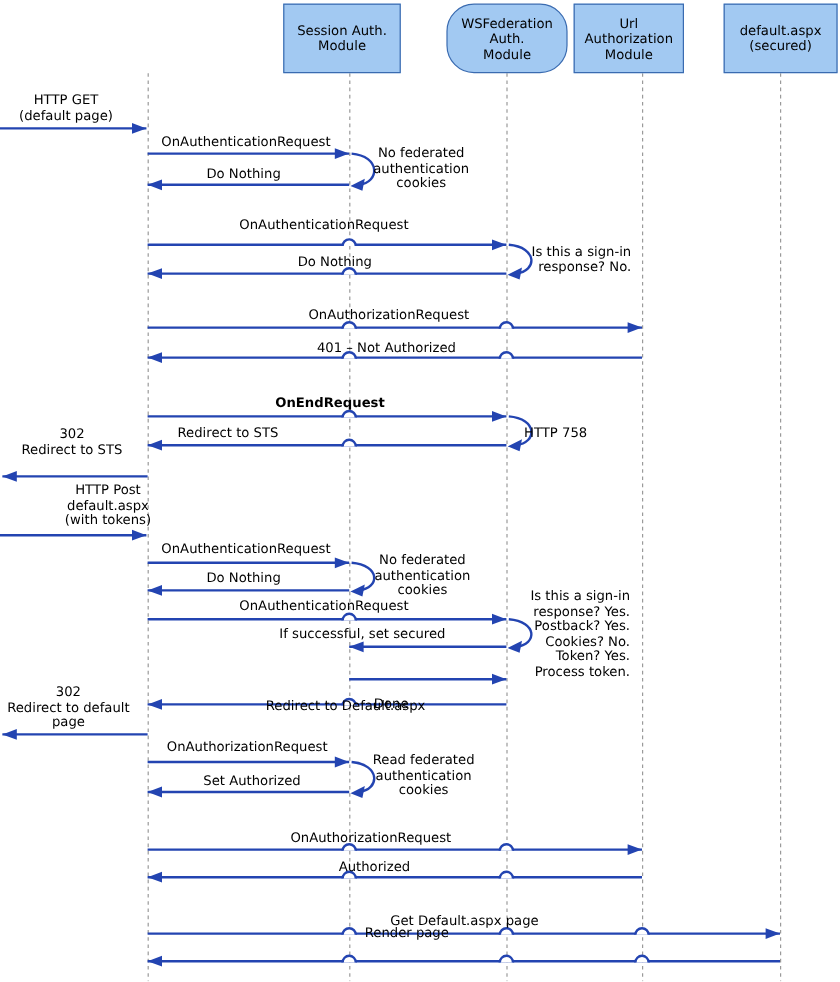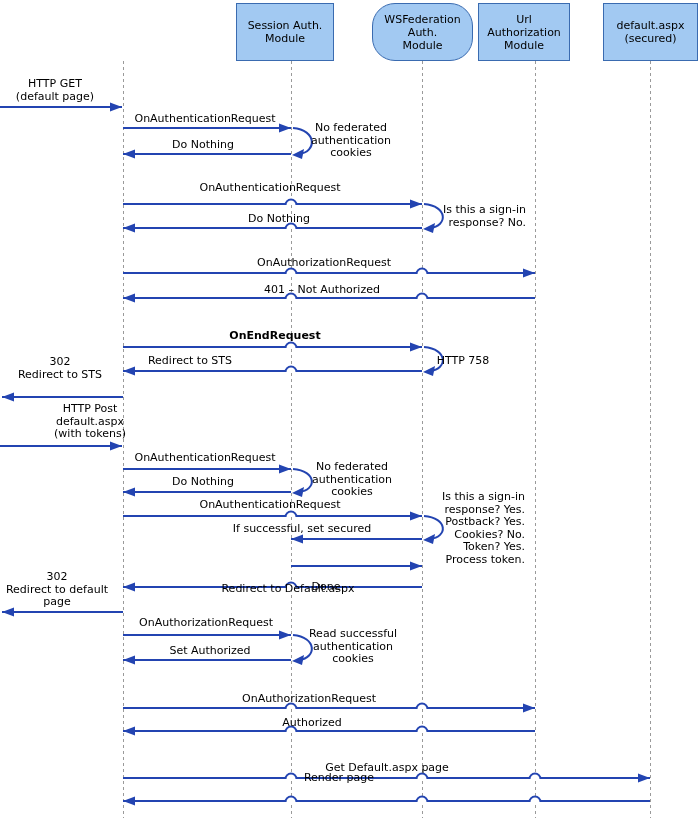--- a/index.html
+++ b/index.html
@@ -227,17 +227,17 @@
       <div class="lbl" style="top: 355px; left: 463px; transform: translateX(-50%);">HTTP 758</div>
       <div class="lbl" style="top: 461px; left: 352px; transform: translateX(-50%);">No federated
 authentication
 cookies</div>
       <div class="lbl left" style="top: 491px; left: 442px;">Is this a sign-in
 response? Yes.
 Postback? Yes.
 Cookies? No.
 Token? Yes.
 Process token.</div>
-      <div class="lbl" style="top: 628px; left: 353px; transform: translateX(-50%);">Read successful
+      <div class="lbl" style="top: 628px; left: 353px; transform: translateX(-50%);">Read federated
 authentication
 cookies</div>
     </div>
 </div>
 
 </body></html>

